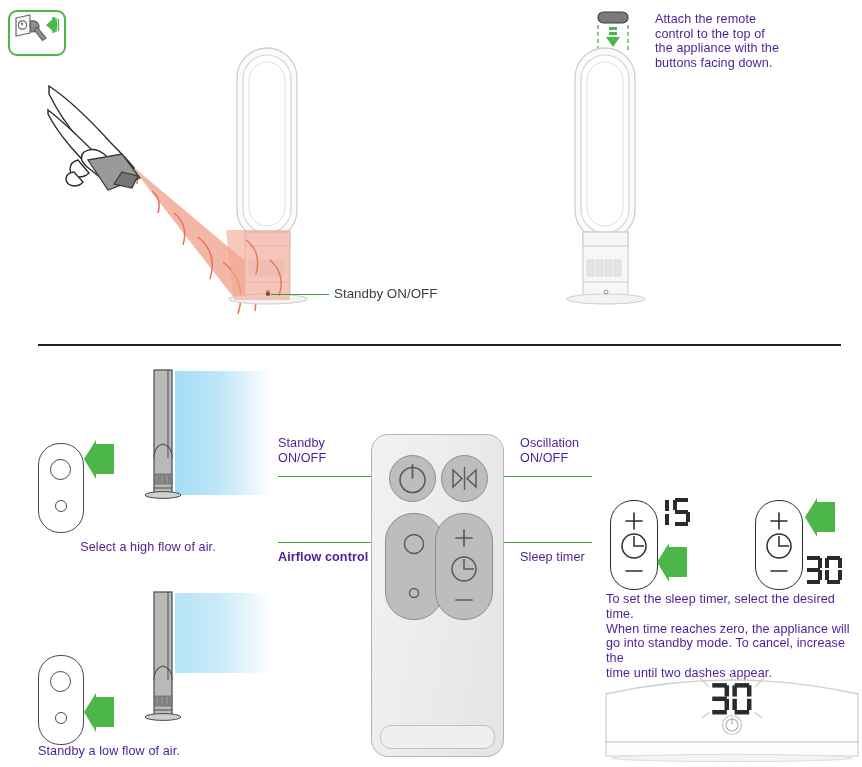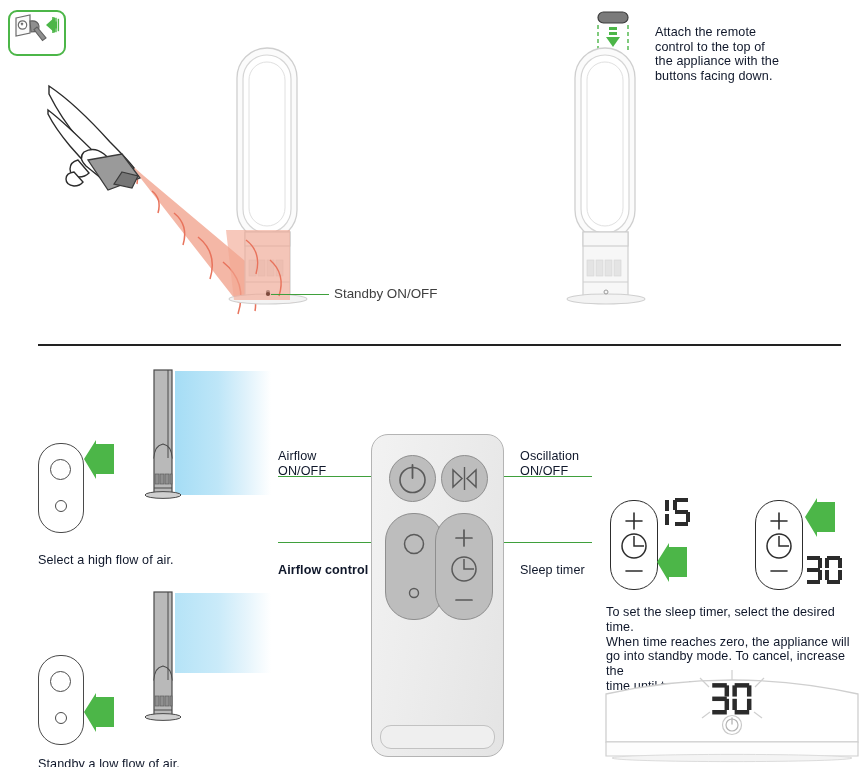--- a/index.html
+++ b/index.html
@@ -6,21 +6,21 @@
   body{
     width:862px;height:767px;
     background:#ffffff;
     font-family:"Liberation Sans", sans-serif;
     color:#3d3d3d;
     overflow:hidden;
     position:relative;
   }
   .stage{position:absolute;left:0;top:0;width:862px;height:767px;}
   .abs{position:absolute;}
-  .txt{font-size:12.6px;line-height:14.6px;color:#0f172a;white-space:pre-line;letter-spacing:.1px;margin-top:13px;}
+  .txt{font-size:12.6px;line-height:14.6px;color:#4c1d95;white-space:pre-line;letter-spacing:.1px;}
   .txt-lg{font-size:13.4px;line-height:15px;color:#3f3f3f;white-space:pre-line;}
 
   
   .plug-badge{
     left:8px;top:10px;width:54px;height:42px;
     border:2.5px solid #4cb648;border-radius:9px;background:#fff;
   }
 
   
   .divider{left:38px;top:344px;width:803px;height:2px;background:#222;}
@@ -238,21 +238,21 @@
       <rect x="5" y="106" width="4" height="10"></rect>
       <rect x="10" y="106" width="4" height="10"></rect>
       <rect x="15" y="106" width="4" height="10"></rect>
       <rect x="20" y="106" width="2" height="10"></rect>
     </g>
     <g fill="none" stroke="#4a4a4a" stroke-width="1">
         <path d="M4 120 L22 120"></path>
       </g>
     <ellipse cx="13" cy="127" rx="18" ry="3.4" fill="#cfcfcf" stroke="#4a4a4a" stroke-width="1"></ellipse>
   </svg>
-  <div class="abs txt" style="left:38px;top:540px;width:220px;">Select a high flow of air.</div>
+  <div class="abs txt" style="left:38px;top:540px;width:220px;text-align:center;">Select a high flow of air.</div>
 
   <div class="abs pill-outline" style="left:38px;top:655px;">
     <div class="big"></div>
     <div class="small"></div>
   </div>
   <svg class="abs" style="left:82px;top:693px;" width="38" height="40">
     <path d="M32 4 L32 34 L14 34 L14 39 L2 19 L14 0 L14 4 Z" fill="#4cb648"></path>
   </svg>
 
   <div class="abs beam" style="left:175px;top:593px;width:96px;height:80px;opacity:.82;"></div>
@@ -270,21 +270,21 @@
       <rect x="15" y="106" width="4" height="10"></rect>
       <rect x="20" y="106" width="2" height="10"></rect>
     </g>
     <g fill="none" stroke="#4a4a4a" stroke-width="1">
         <path d="M4 120 L22 120"></path>
       </g>
     <ellipse cx="13" cy="127" rx="18" ry="3.4" fill="#cfcfcf" stroke="#4a4a4a" stroke-width="1"></ellipse>
   </svg>
   <div class="abs txt" style="left:38px;top:744px;width:220px;">Standby a low flow of air.</div>
 
-  <div class="abs txt" style="left:278px;top:436px;width:120px;">Airflow
+  <div class="abs txt" style="left:278px;top:436px;width:120px;">Standby
 ON/OFF</div>
   <div class="abs rule" style="left:278px;top:476px;width:93px;"></div>
 
   <div class="abs txt" style="left:520px;top:436px;width:130px;">Oscillation
 ON/OFF</div>
   <div class="abs rule" style="left:502px;top:476px;width:90px;"></div>
 
   <div class="abs rule" style="left:278px;top:542px;width:93px;"></div>
   <div class="abs txt" style="left:278px;top:550px;width:130px;font-weight:bold;">Airflow control</div>
 

